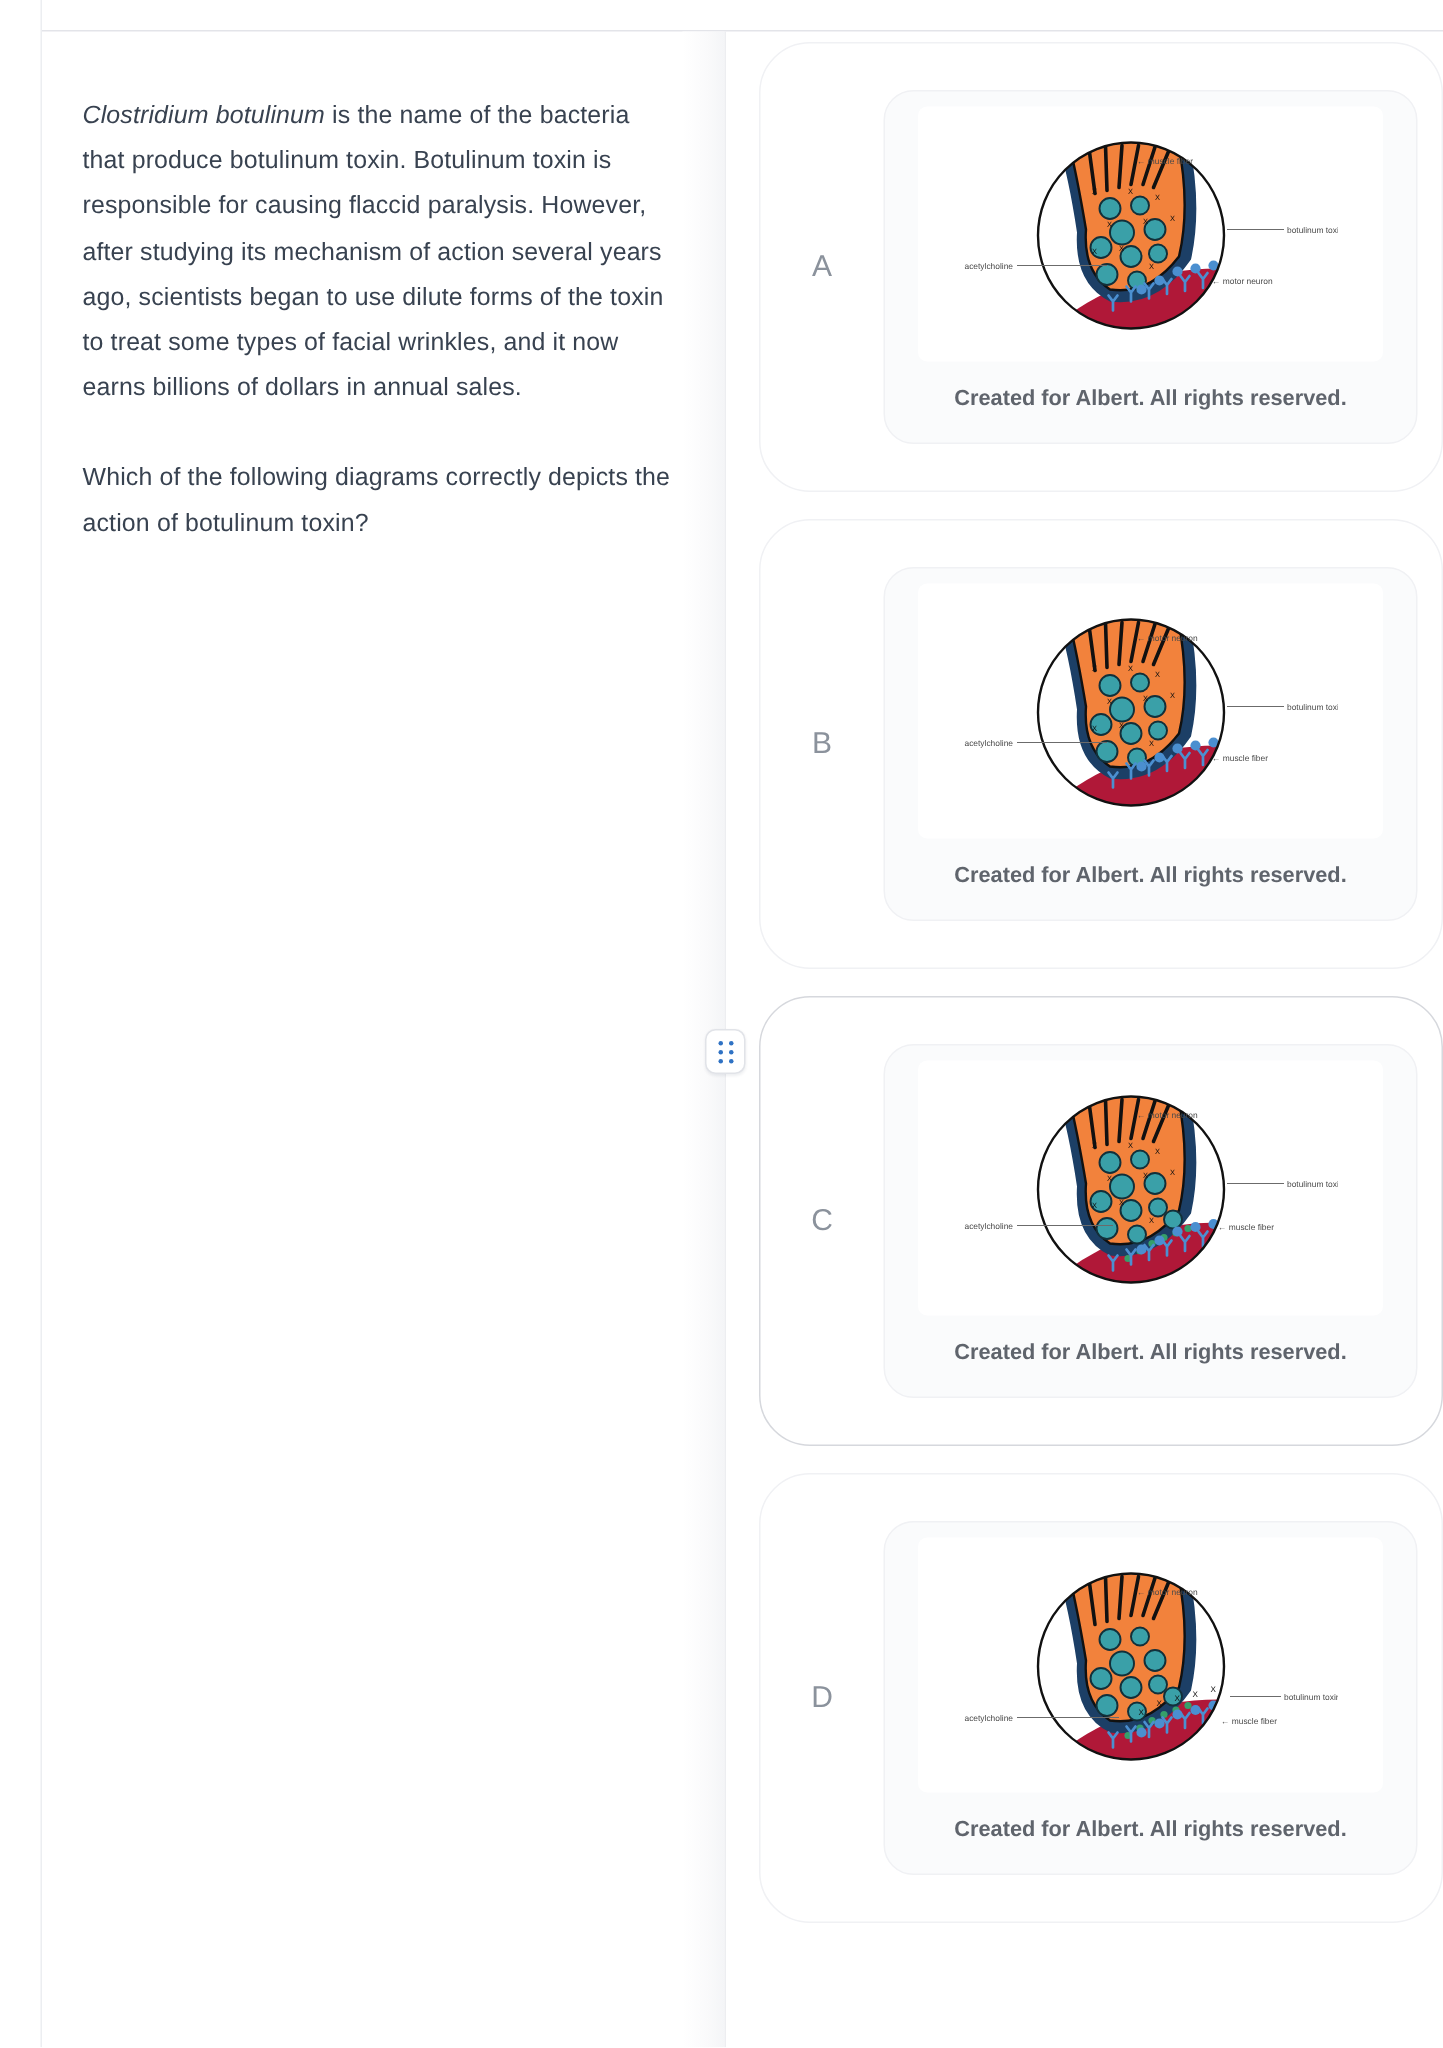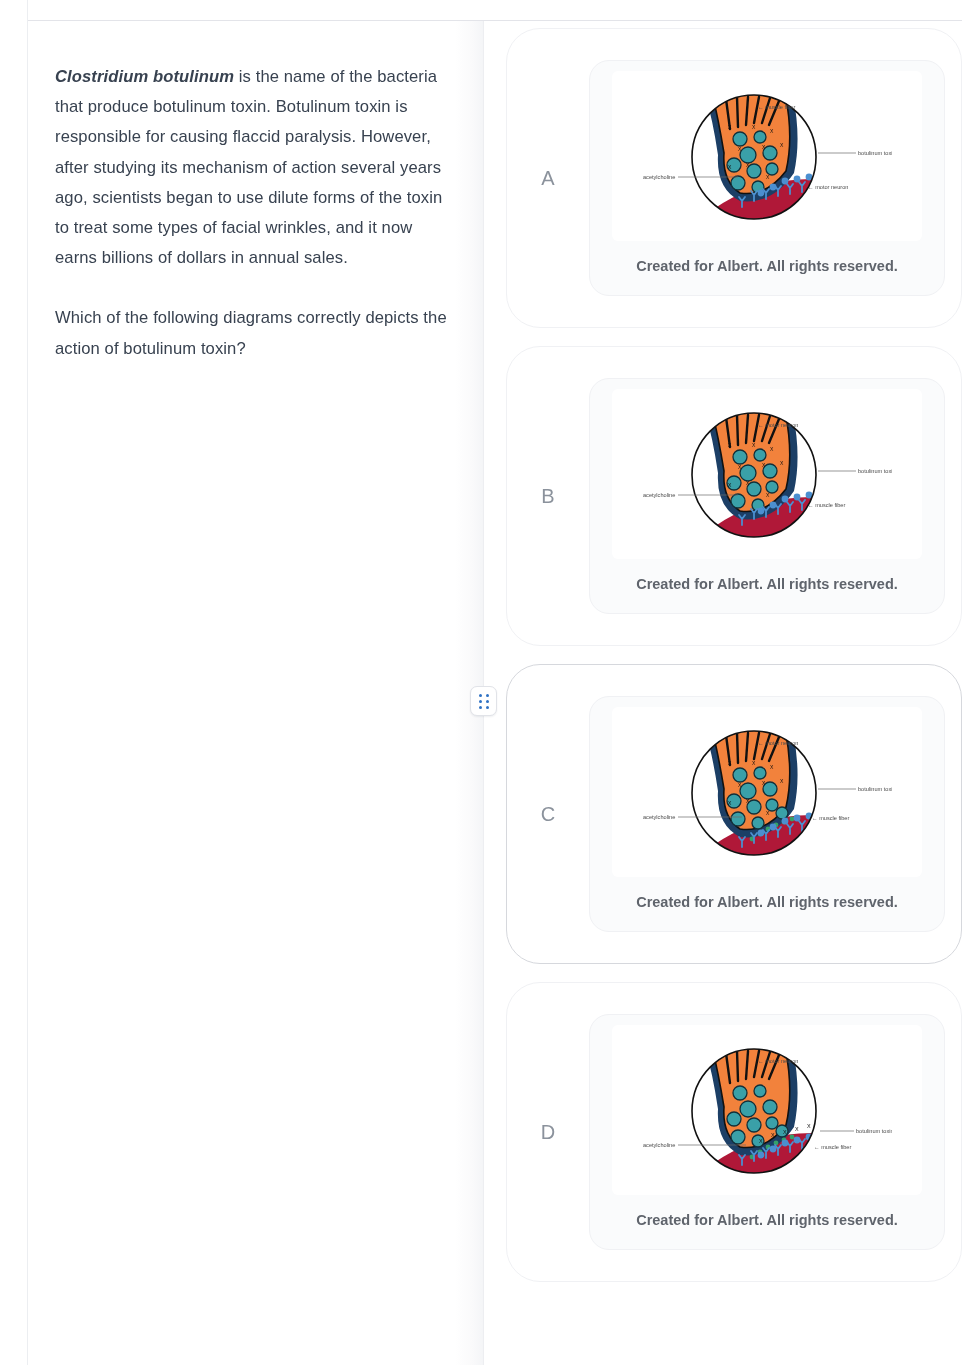--- a/index.html
+++ b/index.html
@@ -77,21 +77,21 @@
     width: 392px;
   }
   .passage p {
     margin: 0 0 30px 0;
     font-size: 16.6px;
     line-height: 30.2px;
     color: #384250;
     letter-spacing: .1px;
   }
   .passage p:last-child { margin-bottom: 5px; }
-  .passage em { font-style: italic; font-weight: bold; }
+  .passage em { font-style: italic; }
 
   
   .choices {
     position: absolute;
     left: 506px; top: 28px;
     width: 456px;
   }
   .choice {
     position: relative;
     display: flex;

